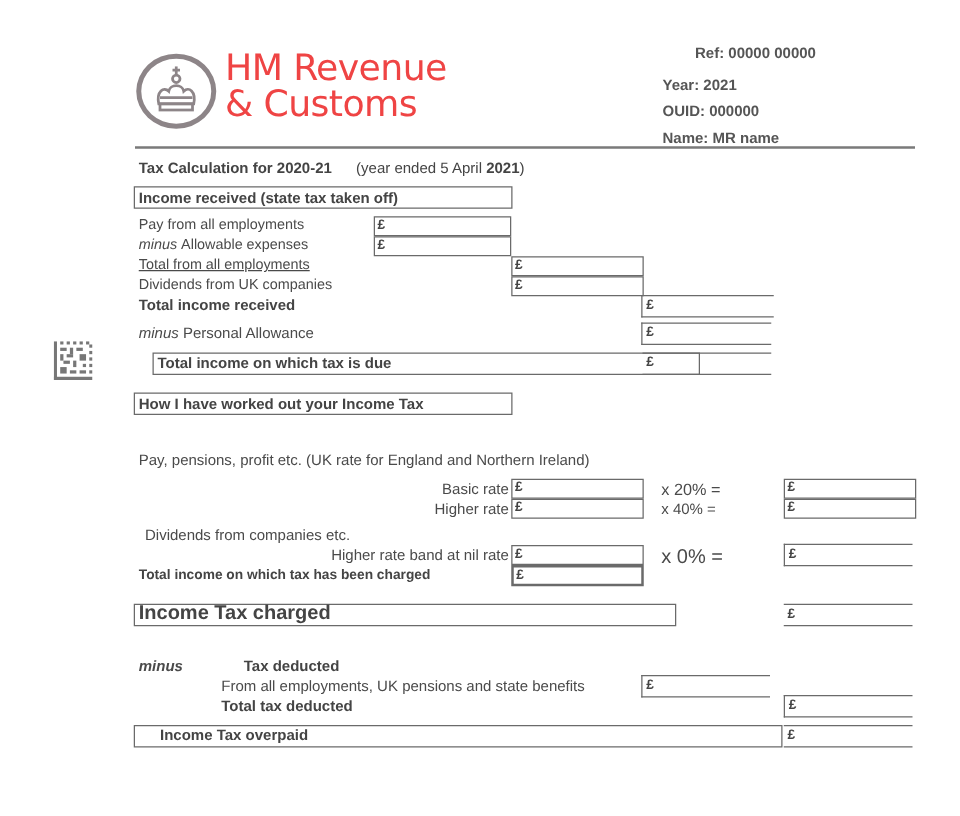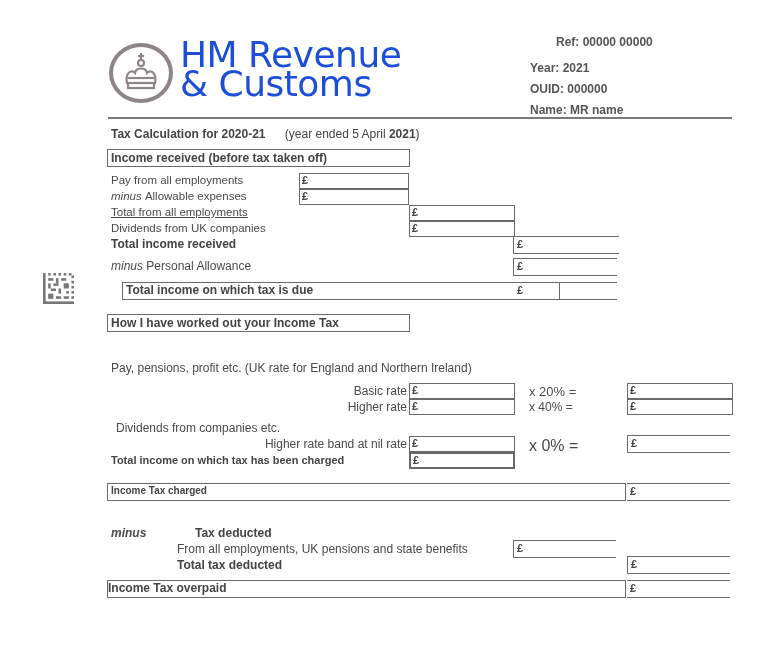--- a/index.html
+++ b/index.html
@@ -1,21 +1,21 @@
 <!DOCTYPE html>
 <html><head>
   <meta charset="utf-8">
   <style>
     * { box-sizing: border-box; margin: 0; padding: 0; }
     html, body { width: 768px; height: 653px; background: #ffffff; overflow: hidden; }
     body { position: relative; font-family: "Liberation Sans", sans-serif; color: #4a4a4a; }
     .abs { position: absolute; }
     .logo-crest { left: 109px; top: 43px; width: 64px; height: 60px; border: 4px solid #8d8588; border-radius: 50%; }
     .logo-crest svg { position: absolute; left: 10px; top: 6px; }
-    .logo-text { left: 180px; top: 40px; color: #1d4ed8; font-size: 36px; line-height: 29px; letter-spacing: -0.5px; font-family: "DejaVu Sans", sans-serif; }
+    .logo-text { left: 180px; top: 40px; color: #ef4444; font-size: 29px; line-height: 29px; letter-spacing: -0.5px; font-family: "DejaVu Sans", sans-serif; }
     .meta { left: 530px; font-size: 12px; font-weight: bold; color: #555; }
     .hr { left: 108px; top: 117px; width: 624px; height: 2px; background: #7a7a7a; }
     .title { left: 111px; top: 127px; font-size: 12px; color: #444; }
     .title b { font-weight: bold; }
     .sec { border: 1.5px solid #6a6a6a; font-size: 12px; font-weight: bold; color: #444; padding: 1px 3px; height: 18px; line-height: 15px; }
     .lbl { font-size: 11.5px; color: #4a4a4a; white-space: nowrap; }
     .lblb { font-size: 12px; font-weight: bold; color: #444; white-space: nowrap; }
     .box { border: 1.5px solid #6a6a6a; height: 16px; font-size: 11px; font-weight: bold; line-height: 13px; padding-left: 2px; color: #444; }
     .ln { border-top: 1.5px solid #6a6a6a; border-bottom: 1.5px solid #6a6a6a; height: 18px; font-size: 11px; font-weight: bold; line-height: 14px; padding-left: 3px; color: #444; }
     .brk { border-left: 1.5px solid #6a6a6a; }
@@ -78,21 +78,21 @@
   </svg>
 </div>
 
 <div class="abs title">
   <b>Tax Calculation for 2020-21</b>
   <span style="margin-left:16px;">
     <span>(year ended 5 April </span><b>2021</b><span>)</span>
   </span>
 </div>
 
-<div class="abs sec" style="left:107px; top:149px; width:303px;">Income received (before tax taken off)</div>
+<div class="abs sec" style="left:107px; top:149px; width:303px;">Income received (state tax taken off)</div>
 
 <div class="abs lbl" style="left:111px; top:174px;">Pay from all employments</div>
 <div class="abs box" style="left:299px; top:173px; width:110px;"><span>£</span></div>
 
 <div class="abs lbl" style="left:111px; top:190px;"><i>minus </i><span>Allowable expenses</span></div>
 <div class="abs box" style="left:299px; top:189px; width:110px;"><span>£</span></div>
 
 <div class="abs lbl" style="left:111px; top:206px;text-decoration:underline;">Total from all employments</div>
 <div class="abs box" style="left:409px; top:205px; width:106px;"><span>£</span></div>
 
@@ -125,24 +125,24 @@
 <div class="abs lbl" style="left:116px; top:421px; font-size:12px;">Dividends from companies etc.</div>
 
 <div class="abs lbl" style="left:200px; top:437px; width:207px; text-align:right; font-size:12px;">Higher rate band at nil rate</div>
 <div class="abs box" style="left:409px; top:436px; width:106px;"><span>£</span></div>
 <div class="abs lbl" style="left:529px; top:437px; font-size:16px;">x 0% =</div>
 <div class="abs ln brk" style="left:627px; top:435px; width:103px;"><span>£</span></div>
 
 <div class="abs lblb" style="left:111px; top:454px; font-size:11px;">Total income on which tax has been charged</div>
 <div class="abs box" style="left:409px; top:452px; width:106px; border-width:2px; height:17px;"><span>£</span></div>
 
-<div class="abs ln brk" style="left:107px; top:483px; width:519px; font-size:10px; border-right:1.5px solid #6a6a6a;">Income Tax charged</div>
+<div class="abs ln brk" style="left:107px; top:483px; width:434px; font-size:16px; border-right:1.5px solid #6a6a6a;">Income Tax charged</div>
 <div class="abs ln" style="left:627px; top:483px; width:103px;"><span>£</span></div>
 
 <div class="abs lbl" style="left:111px; top:526px; font-size:12px; font-weight:bold; font-style:italic;">minus</div>
 <div class="abs lblb" style="left:195px; top:526px;">Tax deducted</div>
 <div class="abs lbl" style="left:177px; top:542px; font-size:12px;">From all employments, UK pensions and state benefits</div>
 <div class="abs ln brk" style="left:513px; top:540px; width:103px;"><span>£</span></div>
 <div class="abs lblb" style="left:177px; top:558px;">Total tax deducted</div>
 <div class="abs ln brk" style="left:627px; top:556px; width:103px;"><span>£</span></div>
 
-<div class="abs ln brk" style="left:107px; top:580px; width:519px; font-size:12px; padding-left:0; border-right:1.5px solid #6a6a6a;">Income Tax overpaid</div>
+<div class="abs ln brk" style="left:107px; top:580px; width:519px; font-size:12px; padding-left:20px; border-right:1.5px solid #6a6a6a;">Income Tax overpaid</div>
 <div class="abs ln" style="left:627px; top:580px; width:103px;"><span>£</span></div>
 
 </body></html>

